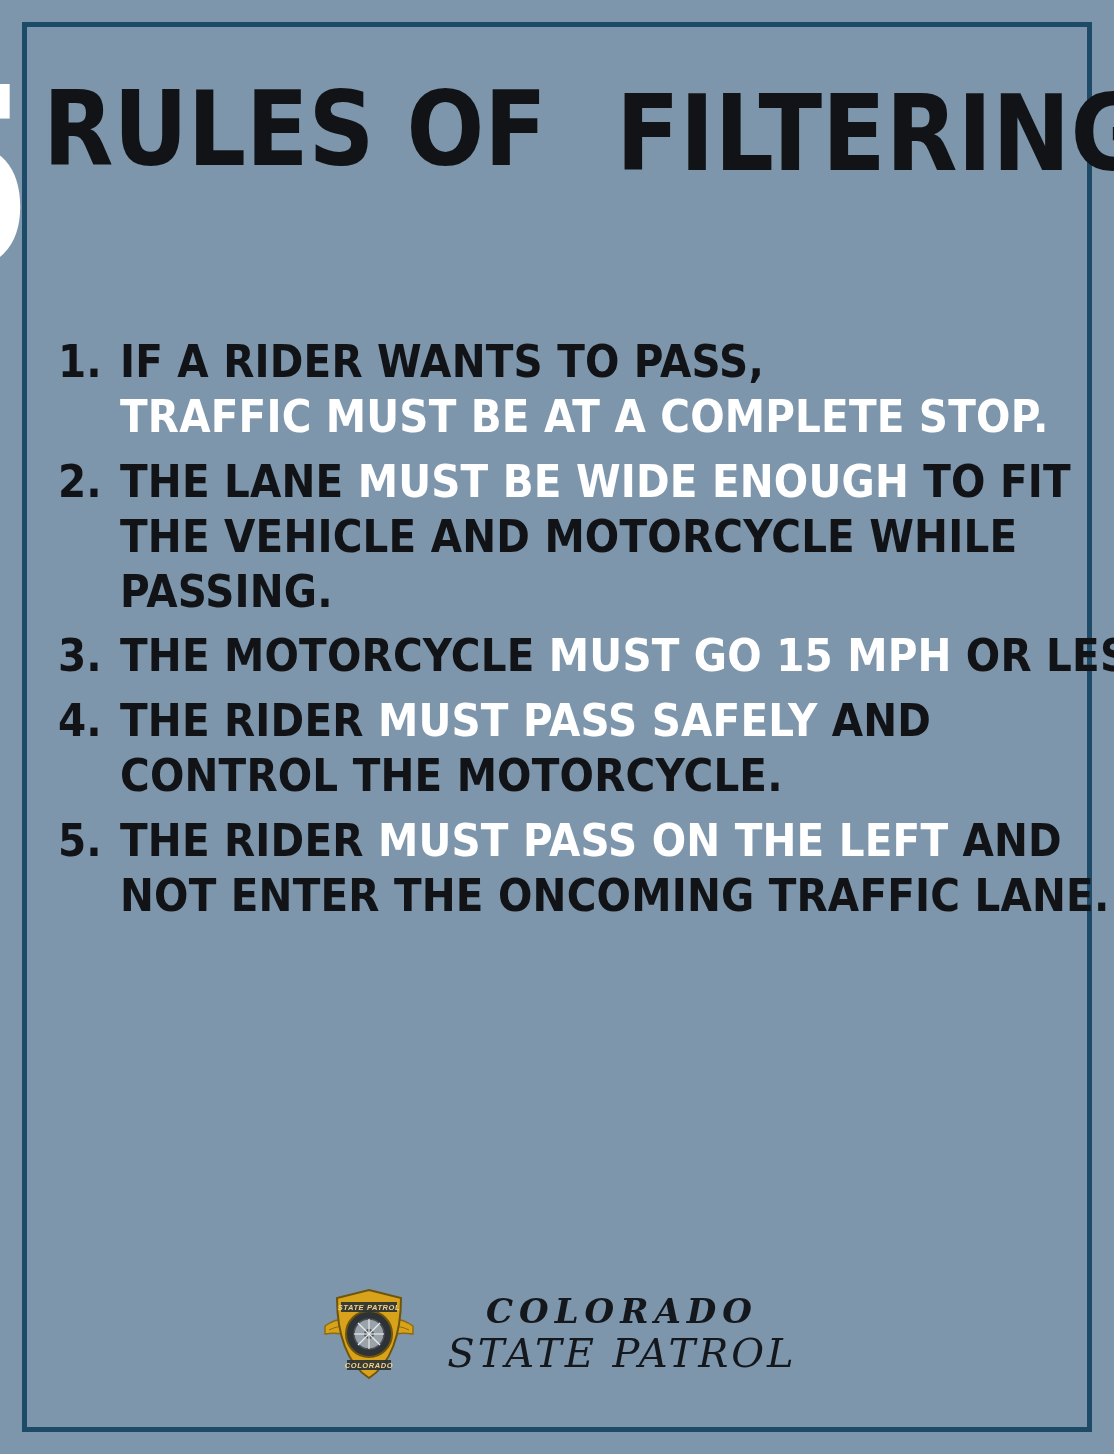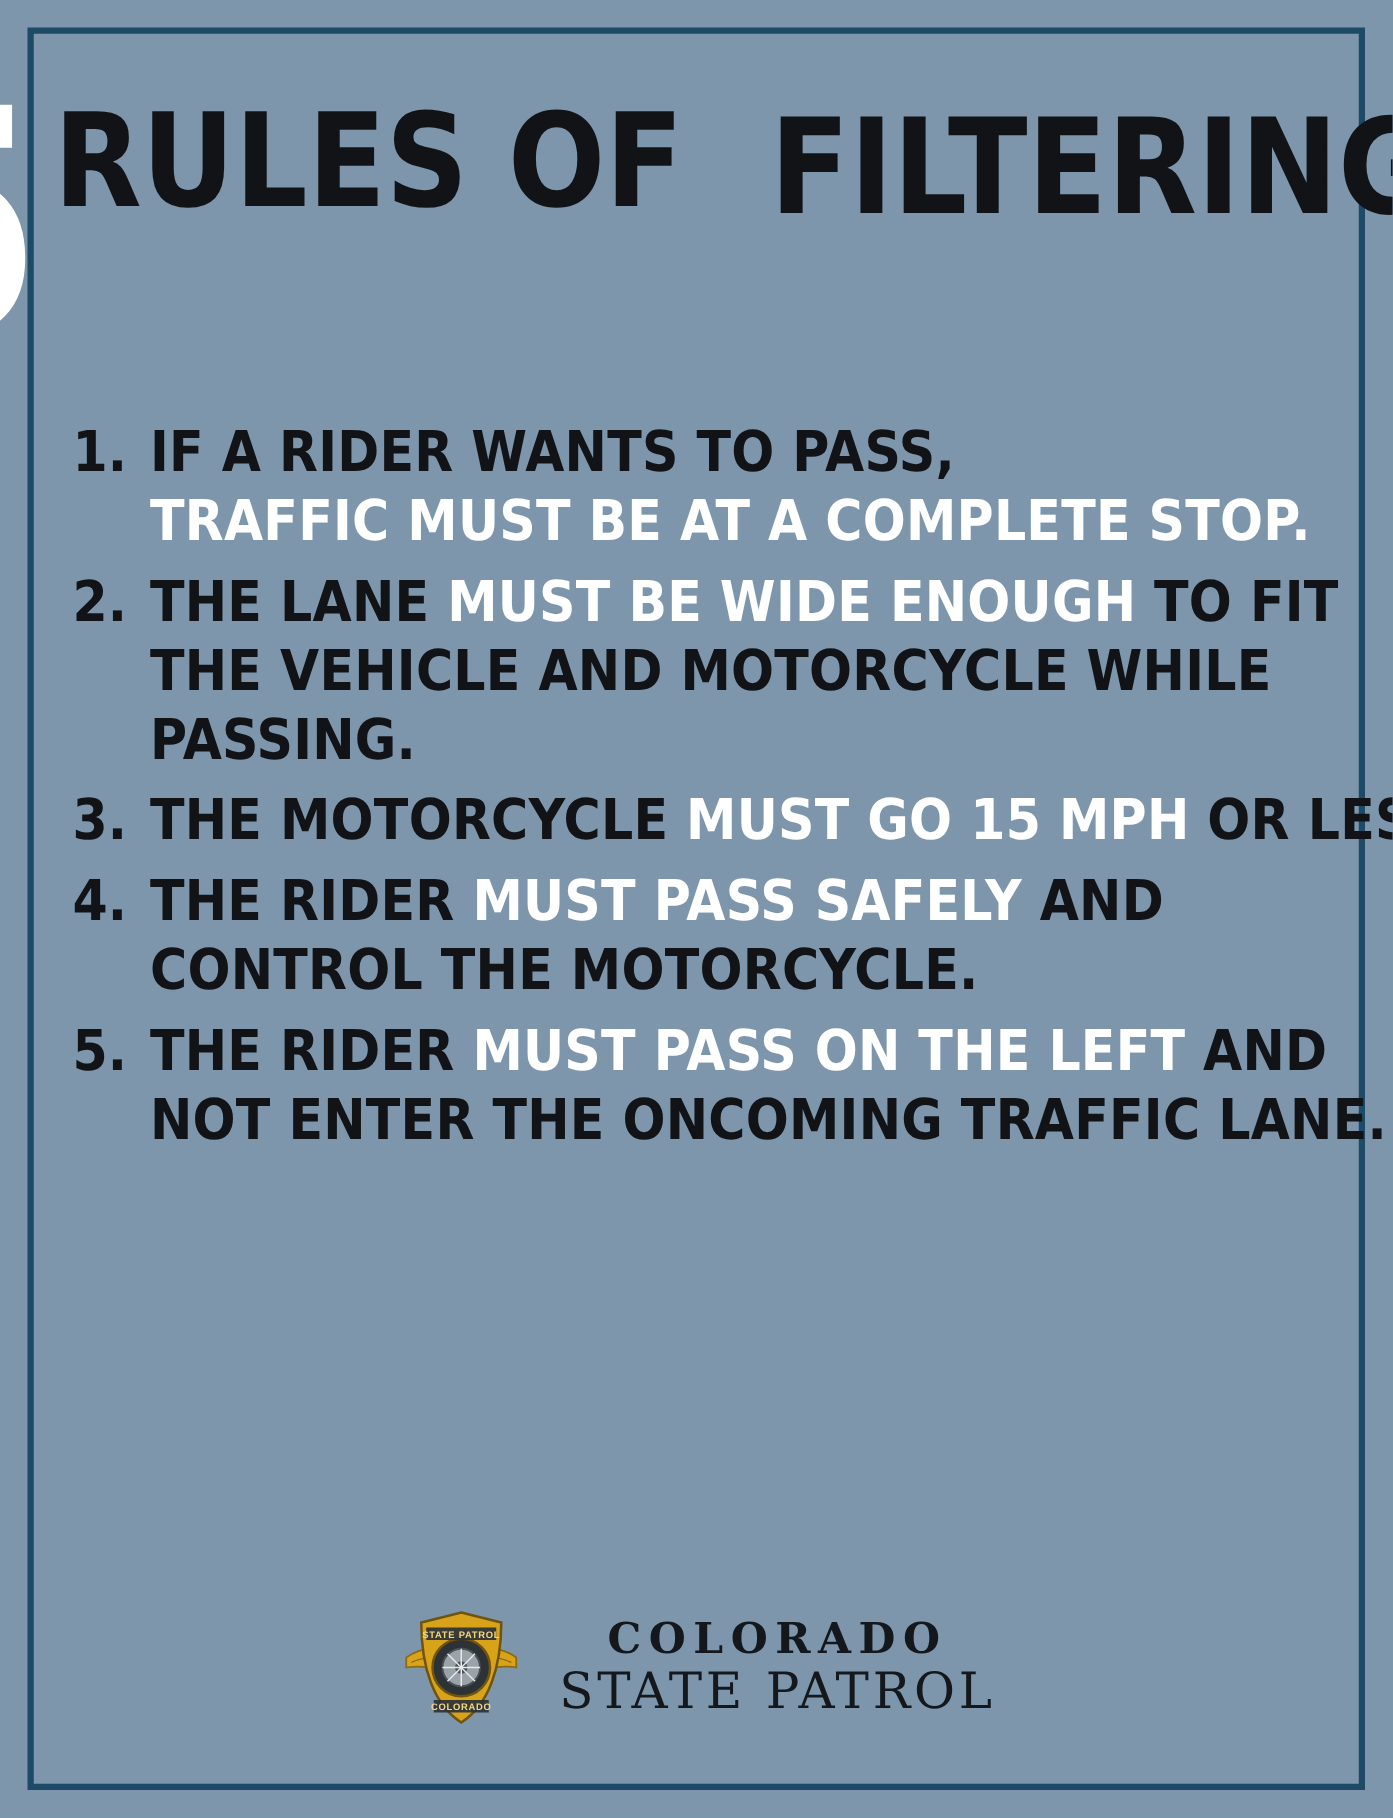--- a/index.html
+++ b/index.html
@@ -124,20 +124,21 @@
   
   .footer {
     position: absolute;
     left: 0;
     right: 0;
     bottom: 18px;
     display: flex;
     flex-direction: row;
     align-items: center;
     justify-content: center;
+    font-style: italic;
   }
   .badge {
     position: relative;
     width: 104px;
     height: 104px;
     flex: 0 0 104px;
     margin-right: 26px;
   }
   .agency {
     display: flex;

